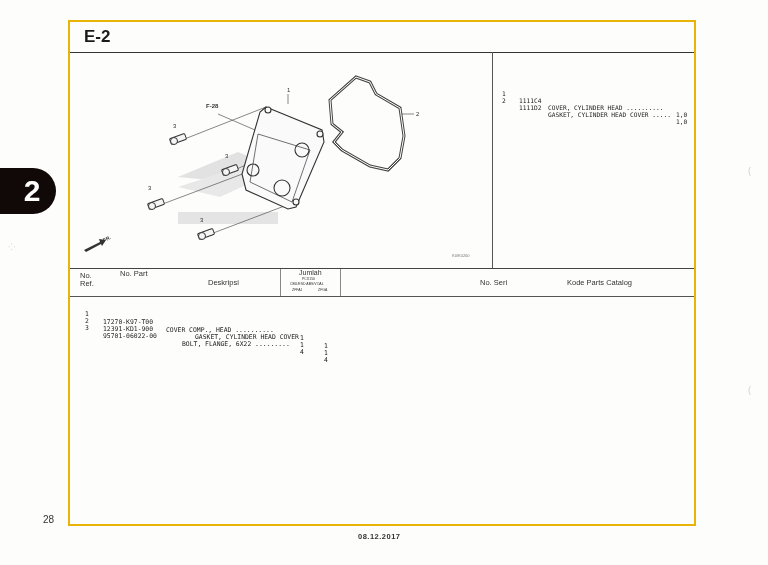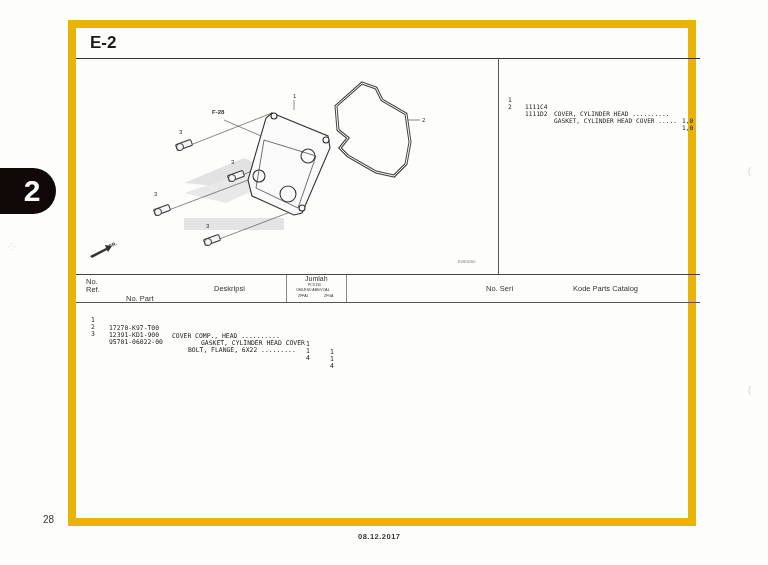--- a/index.html
+++ b/index.html
@@ -1,17 +1,17 @@
 <!DOCTYPE html>
 <html><head>
 <meta charset="utf-8">
 <style>
   html,body{margin:0;padding:0;}
   body{width:768px;height:565px;background:#fdfdfb;position:relative;overflow:hidden;font-family:"Liberation Sans",sans-serif;color:#1a1a1a;}
-  .frame{position:absolute;left:68px;top:20px;width:628px;height:506px;border:8px solid #eab308;box-sizing:border-box;}
+  .frame{position:absolute;left:68px;top:20px;width:628px;height:506px;border:2px solid #eab308;box-sizing:border-box;}
   .title-row{position:absolute;left:0;top:0;width:624px;height:30px;border-bottom:1.5px solid #333;}
   .code{position:absolute;left:14px;top:5px;font-weight:bold;font-size:17px;}
   .title{position:absolute;left:216px;top:5px;font-weight:bold;font-size:17px;letter-spacing:0.2px;}
   .diagram{position:absolute;left:0;top:30px;width:422px;height:216px;border-right:1.5px solid #555;}
   .lon{position:absolute;left:423px;top:30px;width:201px;height:216px;}
   .lon-head{position:absolute;left:0;top:0;width:201px;height:26px;border-bottom:1px solid #777;font-size:7px;color:#333;}
   .lon-row{position:absolute;font-family:"DejaVu Sans Mono",monospace;font-size:6.2px;white-space:pre;color:#222;}
   .parts{position:absolute;left:0;top:246px;width:624px;height:258px;border-top:1.5px solid #444;}
   .parts-head{position:absolute;left:0;top:0;width:624px;height:27px;border-bottom:1.5px solid #555;font-size:7.5px;color:#333;}
   .vline{position:absolute;top:0;width:1px;height:27px;background:#888;}
@@ -112,21 +112,21 @@
       <span style="position:absolute;left:183px;">1,0</span>
     </div>
   </div>
 
   <div class="parts">
     <div class="parts-head">
       <div style="position:absolute;left:10px;top:3px;line-height:8px;">
         <div>No.</div>
         <div>Ref.</div>
       </div>
-      <div style="position:absolute;left:50px;top:19px;">No. Part</div>
+      <div style="position:absolute;left:50px;top:0;">No. Part</div>
       <div style="position:absolute;left:138px;top:9px;">Deskripsi</div>
       <div class="vline" style="left:210px;"></div>
       <div style="position:absolute;left:229px;top:0px;font-size:7px;">Jumlah</div>
       <div style="position:absolute;left:232px;top:8px;font-size:3.5px;">PCX150</div>
       <div style="position:absolute;left:220px;top:13px;font-size:3.5px;">CBU/ESD  ABS/VOAL</div>
       <div style="position:absolute;left:222px;top:19px;font-size:3.5px;">ZFFAJ</div>
       <div style="position:absolute;left:248px;top:19px;font-size:3.5px;">ZFGA</div>
       <div class="vline" style="left:270px;"></div>
       <div style="position:absolute;left:410px;top:9px;">No. Seri</div>
       <div style="position:absolute;left:497px;top:9px;">Kode Parts Catalog</div>

